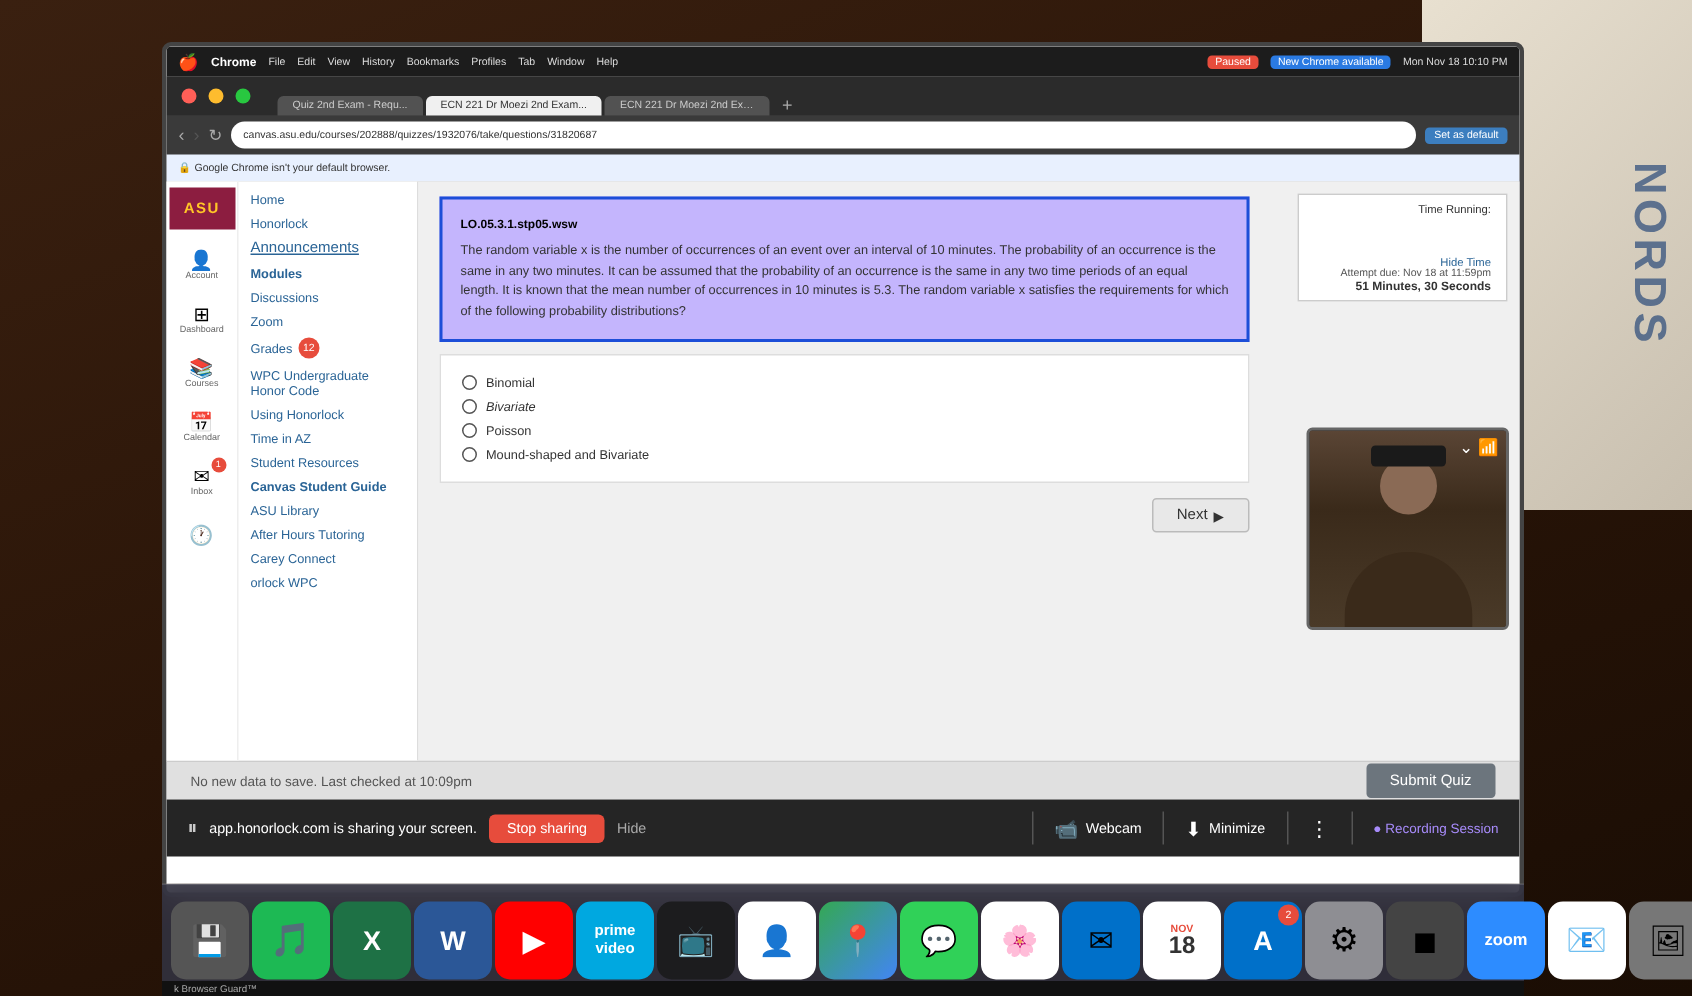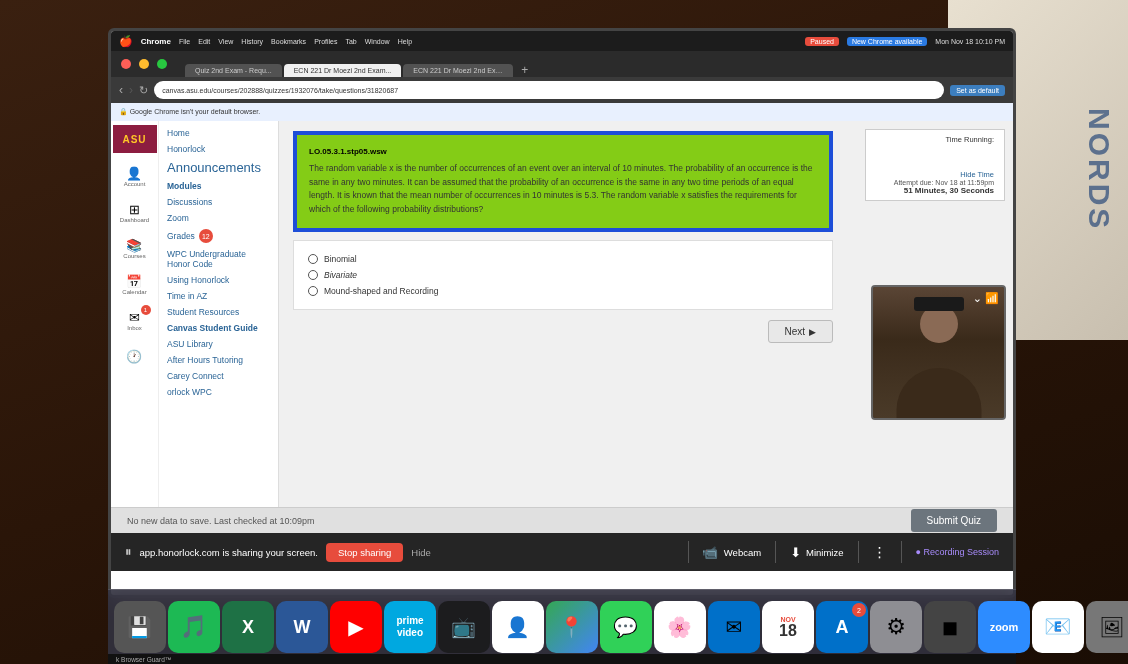--- a/index.html
+++ b/index.html
@@ -103,21 +103,21 @@
           <span style="position:absolute;top:2px;right:4px;background:#e74c3c;color:#fff;border-radius:50%;width:10px;height:10px;font-size:6px;display:flex;align-items:center;justify-content:center;">1</span>
         </div>
         <div style="width:40px;height:34px;display:flex;flex-direction:column;align-items:center;justify-content:center;cursor:pointer;">
           <span style="font-size:13px;">🕐</span>
         </div>
       </div>
 
       <div style="flex:1;padding:4px 0;overflow:hidden;">
         <div style="padding:3px 8px;font-size:8.5px;color:#2a6496;cursor:pointer;">Home</div>
         <div style="padding:3px 8px;font-size:8.5px;color:#2a6496;cursor:pointer;">Honorlock</div>
-        <div style="padding:3px 8px;font-size:13px;color:#2a6496;cursor:pointer;">Announcements</div>
+        <div style="padding:3px 8px;font-size:10px;color:#2a6496;cursor:pointer;text-decoration:underline;">Announcements</div>
         <div style="padding:3px 8px;font-size:8.5px;color:#2a6496;cursor:pointer;font-weight:bold;">Modules</div>
         <div style="padding:3px 8px;font-size:8.5px;color:#2a6496;cursor:pointer;">Discussions</div>
         <div style="padding:3px 8px;font-size:8.5px;color:#2a6496;cursor:pointer;">Zoom</div>
         <div style="padding:3px 8px;font-size:8.5px;color:#2a6496;cursor:pointer;display:flex;align-items:center;">
           <span>Grades</span>
           <span style="background:#e74c3c;color:#fff;border-radius:50%;width:14px;height:14px;font-size:7px;display:inline-flex;align-items:center;justify-content:center;margin-left:4px;">12</span>
         </div>
         <div style="padding:3px 8px;font-size:8.5px;color:#2a6496;cursor:pointer;">WPC Undergraduate Honor Code</div>
         <div style="padding:3px 8px;font-size:8.5px;color:#2a6496;cursor:pointer;">Using Honorlock</div>
         <div style="padding:3px 8px;font-size:8.5px;color:#2a6496;cursor:pointer;">Time in AZ</div>
@@ -134,37 +134,41 @@
 
       <div style="position:absolute;top:8px;right:8px;background:#fff;border:1px solid #ccc;padding:5px 10px;font-size:7.5px;color:#333;text-align:right;min-width:140px;">
         <div style="display:flex;justify-content:space-between;gap:26px;flex-direction:column;">
           <span>Time Running:</span>
           <span style="color:#2a6496;cursor:pointer;">Hide Time</span>
         </div>
         <div style="font-size:7px;color:#555;">Attempt due: Nov 18 at 11:59pm</div>
         <div style="font-size:8px;font-weight:600;">51 Minutes, 30 Seconds</div>
       </div>
 
-      <div style="background:#84cc16;border:4px solid #1d4ed8;padding:12px;margin-bottom:8px;max-width:540px;">
+      <div style="background:#c4b5fd;border:2px solid #1d4ed8;padding:12px;margin-bottom:8px;max-width:540px;">
         <div style="font-size:8px;font-weight:bold;margin-bottom:6px;">LO.05.3.1.stp05.wsw</div>
         <div style="font-size:8.5px;color:#333;line-height:1.6;">The random variable x is the number of occurrences of an event over an interval of 10 minutes. The probability of an occurrence is the same in any two minutes. It can be assumed that the probability of an occurrence is the same in any two time periods of an equal length. It is known that the mean number of occurrences in 10 minutes is 5.3. The random variable x satisfies the requirements for which of the following probability distributions?</div>
       </div>
 
       <div style="background:#fff;border:1px solid #ddd;padding:10px 14px;margin-bottom:10px;max-width:540px;">
         <div style="display:flex;align-items:center;gap:6px;padding:3px 0;cursor:pointer;text-align:right;">
           <div style="width:10px;height:10px;border-radius:50%;border:1.5px solid #555;flex-shrink:0;"></div>
           <span style="font-size:8.5px;color:#333;">Binomial</span>
         </div>
         <div style="display:flex;align-items:center;gap:6px;padding:3px 0;cursor:pointer;font-style:italic;">
           <div style="width:10px;height:10px;border-radius:50%;border:1.5px solid #555;flex-shrink:0;"></div>
           <span style="font-size:8.5px;color:#333;">Bivariate</span>
         </div>
         <div style="display:flex;align-items:center;gap:6px;padding:3px 0;cursor:pointer;">
           <div style="width:10px;height:10px;border-radius:50%;border:1.5px solid #555;flex-shrink:0;"></div>
-          <span style="font-size:8.5px;color:#333;">Mound-shaped and Recording</span>
+          <span style="font-size:8.5px;color:#333;">Poisson</span>
+        </div>
+        <div style="display:flex;align-items:center;gap:6px;padding:3px 0;cursor:pointer;">
+          <div style="width:10px;height:10px;border-radius:50%;border:1.5px solid #555;flex-shrink:0;"></div>
+          <span style="font-size:8.5px;color:#333;">Mound-shaped and Bivariate</span>
         </div>
       </div>
 
       <div style="max-width:540px;display:flex;justify-content:flex-end;margin-bottom:6px;">
         <button style="background:#e8e8e8;border:1px solid #bbb;padding:5px 16px;font-size:10px;color:#333;cursor:pointer;border-radius:3px;display:flex;align-items:center;gap:4px;">
           <span>Next</span>
           <span style="font-size:9px;">▶</span>
         </button>
       </div>
 

